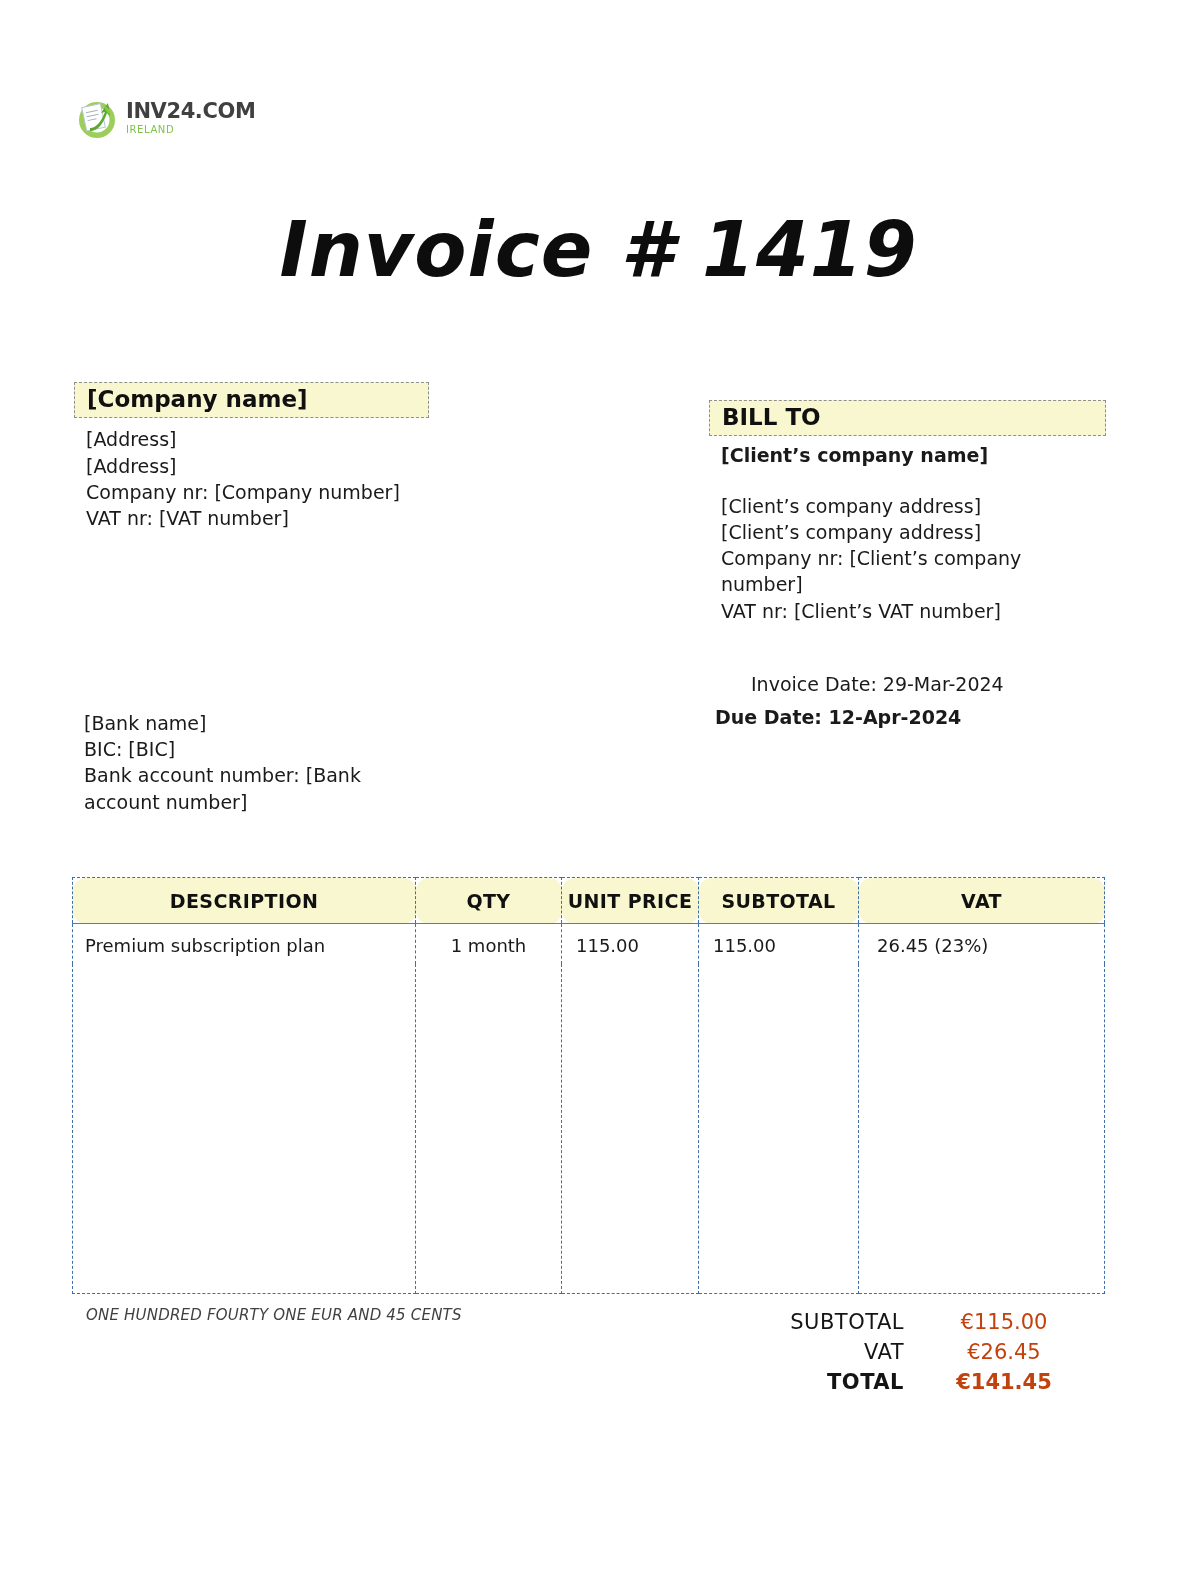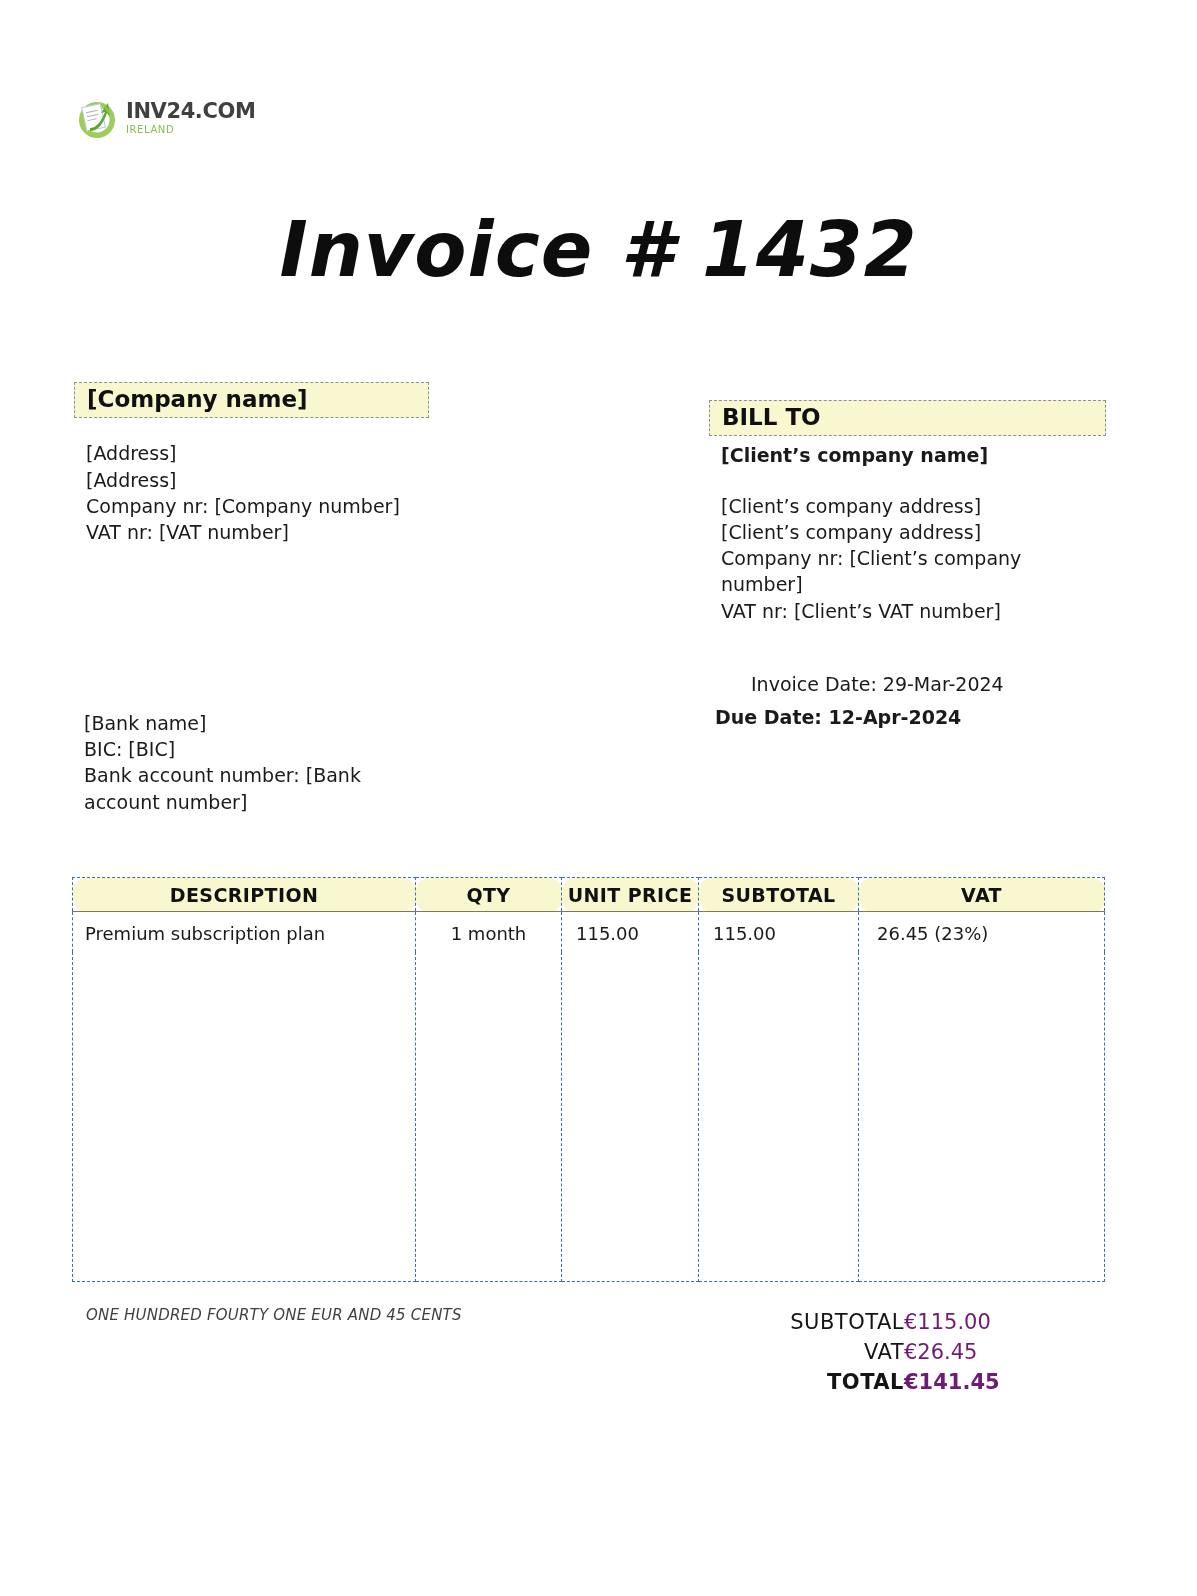--- a/index.html
+++ b/index.html
@@ -85,21 +85,21 @@
   }
 
   
   #seller-block {
     position: absolute;
     left: 74px;
     top: 382px;
     width: 355px;
   }
   #seller-lines {
-    margin-top: 22px;
+    margin-top: 8px;
     padding-left: 12px;
     font-size: 19px;
     line-height: 1.38;
     color: #1a1a1a;
   }
 
   
   #billto-block {
     position: absolute;
     left: 709px;
@@ -156,21 +156,21 @@
     border-right: 1px dashed #3f6fa8;
     box-sizing: border-box;
   }
   #items-table thead th {
     background: #f8f7cf;
     border-top: 1px dashed #3f6fa8;
     border-bottom: 1px solid #7a7a5a;
     font-size: 19px;
     font-weight: bold;
     letter-spacing: 0.4px;
-    height: 34px;
+    height: 46px;
     text-align: center;
     color: #111;
     border-radius: 13px;
   }
   #items-table tbody td {
     font-size: 18px;
     height: 40px;
     vertical-align: top;
     padding-top: 11px;
     color: #1a1a1a;
@@ -219,23 +219,23 @@
   }
   .total-label {
     width: 260px;
     text-align: right;
     font-size: 21px;
     letter-spacing: 0.5px;
     color: #141414;
   }
   .total-value {
     width: 200px;
-    text-align: left;
+    text-align: center;
     font-size: 21px;
-    color: #701a75;
+    color: #c2410c;
   }
   .total-row.grand .total-label,
   .total-row.grand .total-value {
     font-weight: bold;
   }
 </style>
 </head>
 <body>
 
 <div id="page">
@@ -254,21 +254,21 @@
         <path d="M16 33 C22 33 27 27 31 17 L27 18 L34 8 L36 21 L33 18 C29 29 24 36 16 36 Z" fill="#5aa832"></path>
         <path d="M30 11 C34 12 36 15 36 19 C33 18 31 15 30 11 Z" fill="#8cc63f"></path>
       </svg>
     </div>
     <div id="logo-text-wrap">
       <div id="logo-main">INV24.COM</div>
       <div id="logo-sub">IRELAND</div>
     </div>
   </div>
 
-  <div id="invoice-title">Invoice # 1432</div>
+  <div id="invoice-title">Invoice # 1419</div>
 
   <div id="seller-block">
     <div class="hl-box">[Company name]</div>
     <div id="seller-lines">
       <div>[Address]</div>
       <div>[Address]</div>
       <div>Company nr: [Company number]</div>
       <div>VAT nr: [VAT number]</div>
     </div>
   </div>

